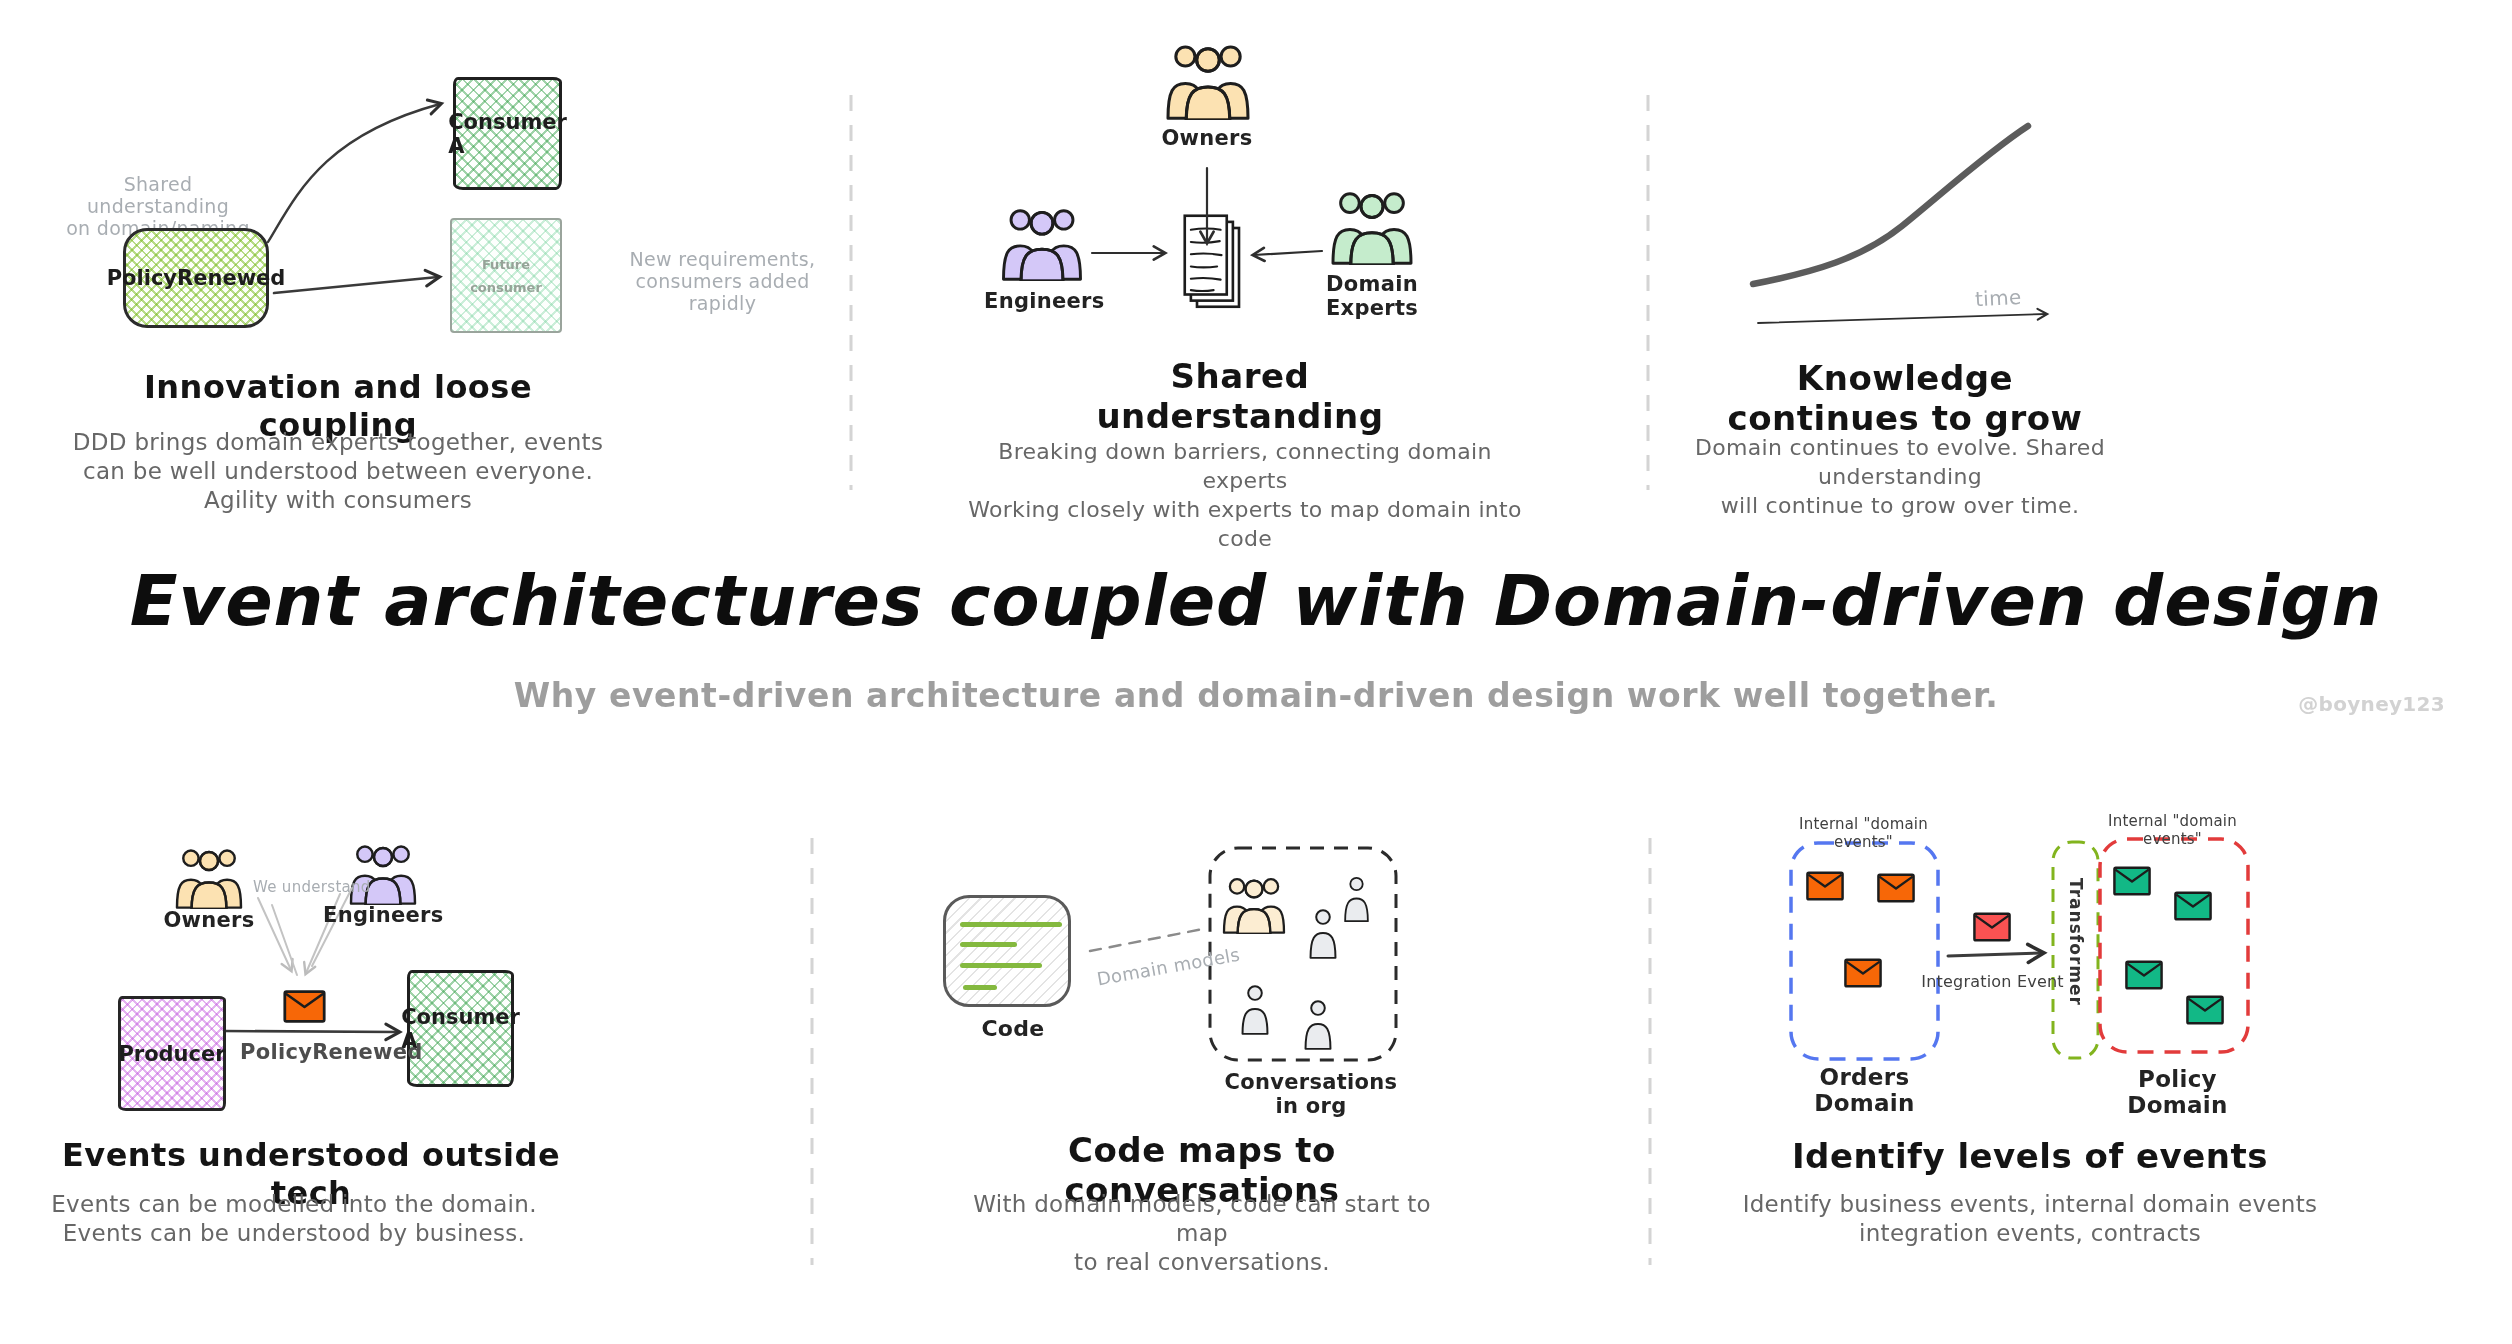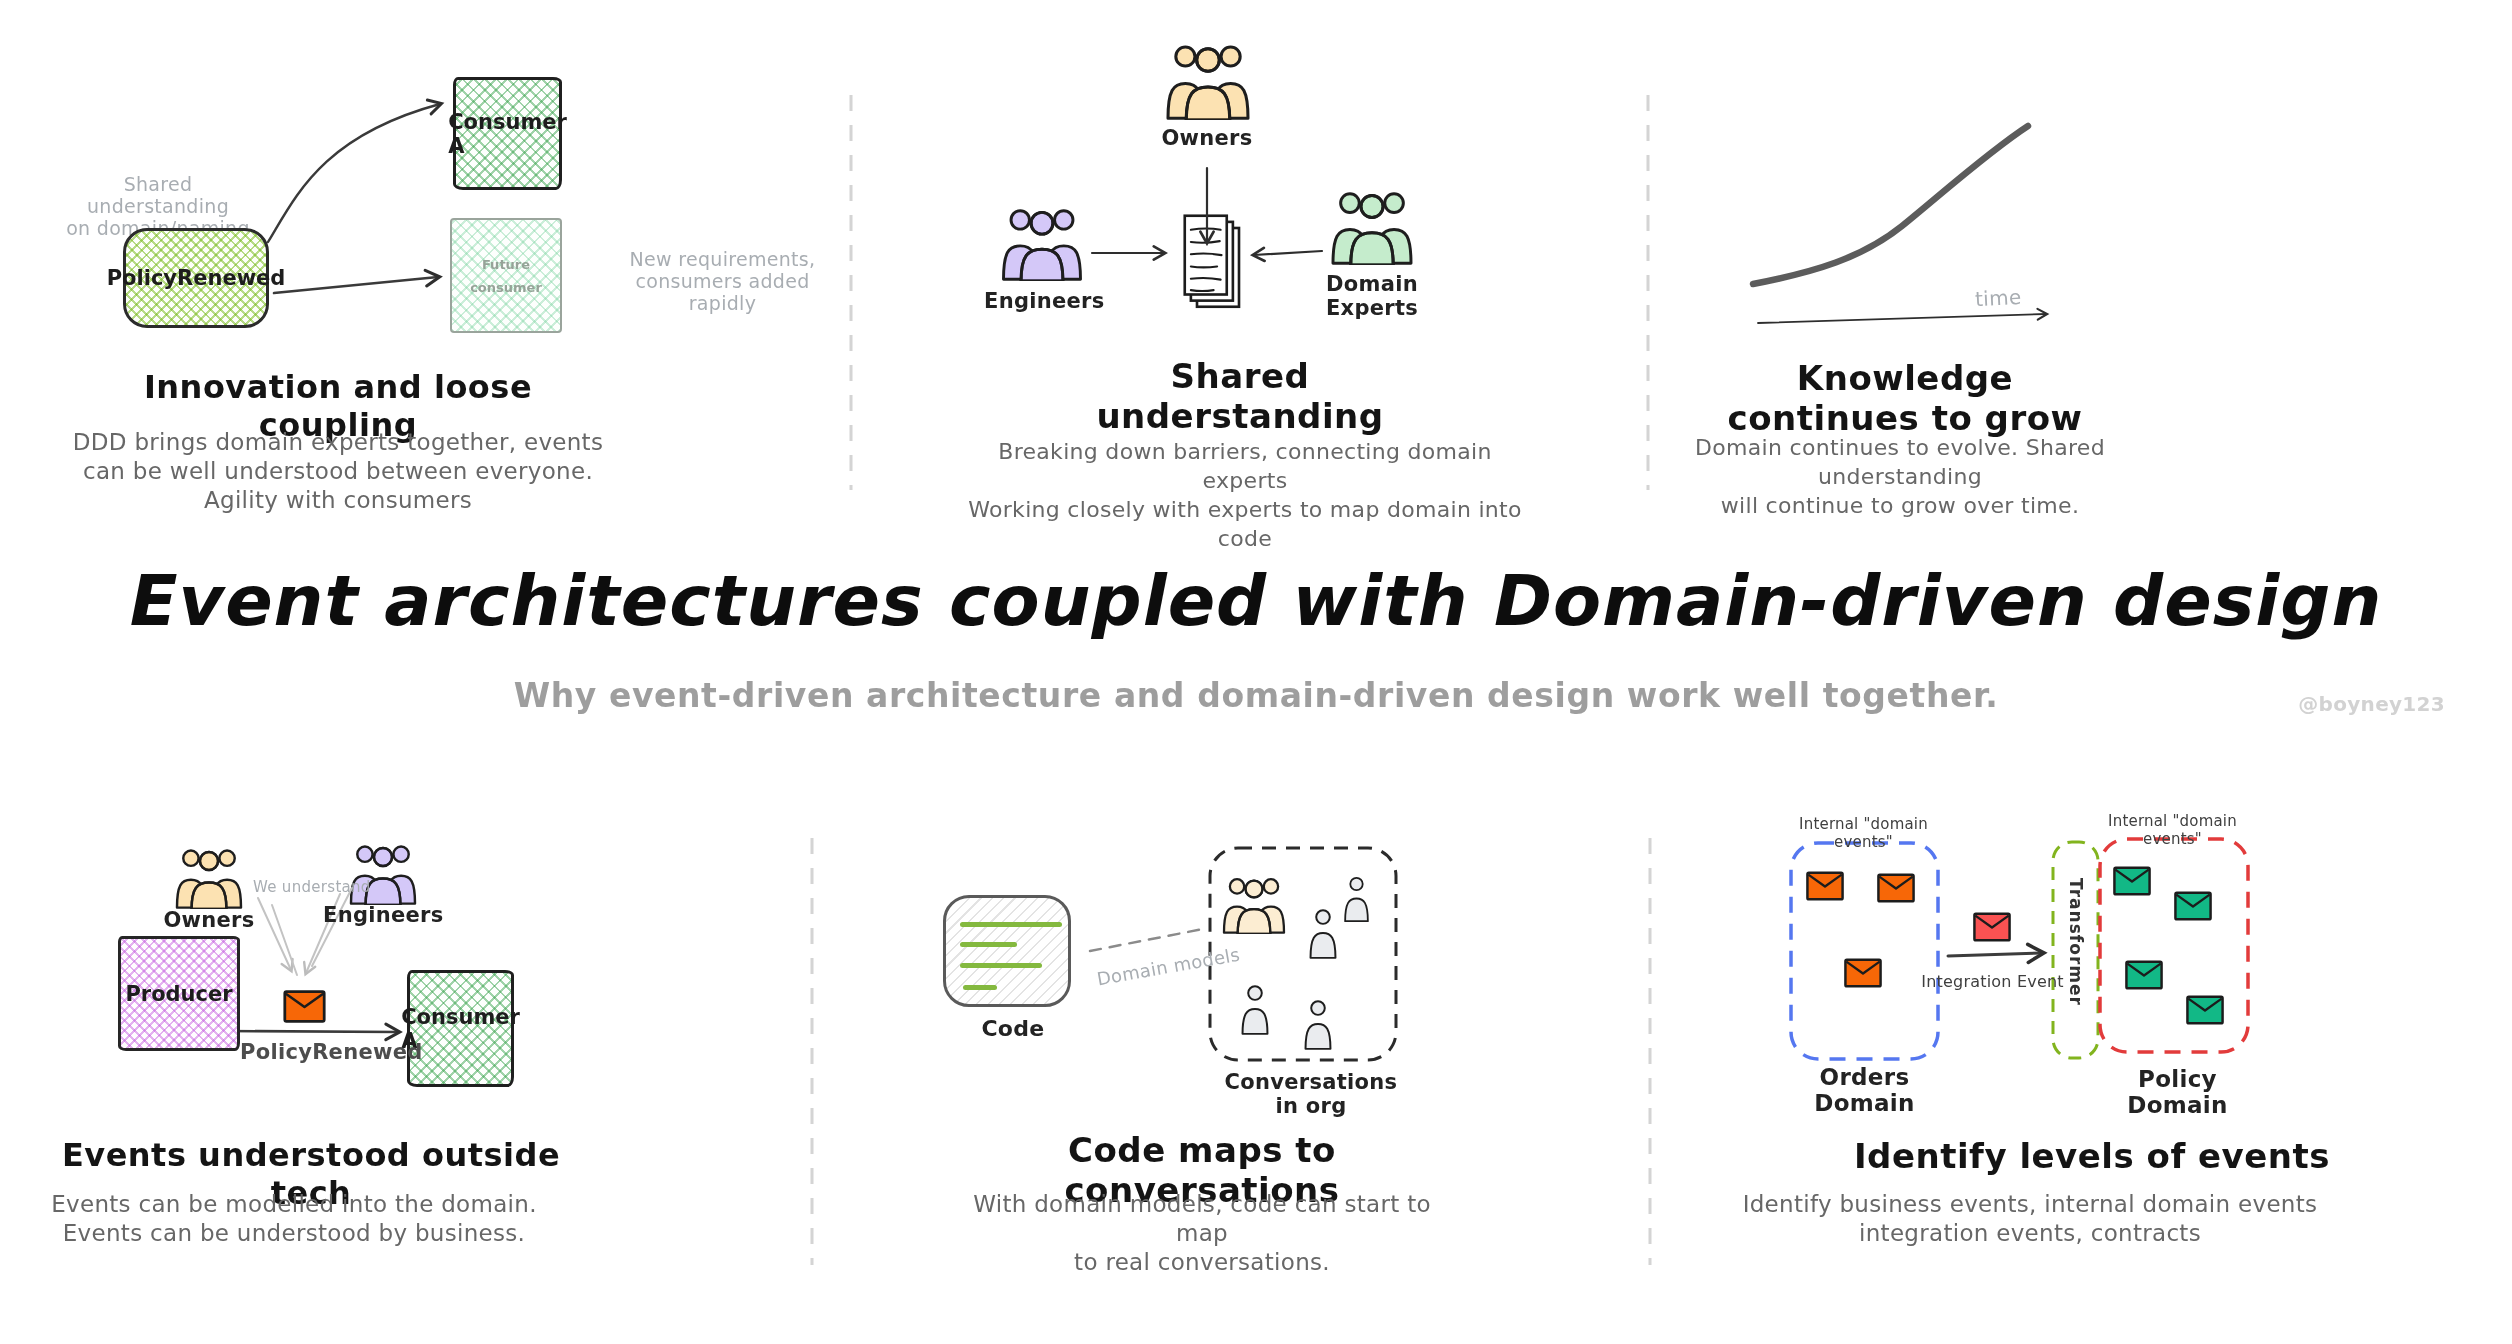--- a/index.html
+++ b/index.html
@@ -235,21 +235,21 @@
   </div>
 
   <div class="txt title-main center" style="left:0;top:560px;width:2512px;">Event architectures coupled with Domain-driven design</div>
   <div class="txt subtitle center" style="left:0;top:676px;width:2512px;">Why event-driven architecture and domain-driven design work well together.</div>
   <div class="txt watermark" style="right:67px;top:692px;">@boyney123</div>
 
   <div class="txt small-label center" style="left:149px;top:908px;width:120px;">Owners</div>
   <div class="txt small-label center" style="left:323px;top:903px;width:120px;">Engineers</div>
   <div class="txt annotation" style="left:253px;top:876px;font-size:15px;">We understand</div>
 
-  <div class="box hatch-purple" style="left:118px;top:936px;width:122px;height:115px;">
+  <div class="box hatch-purple" style="left:118px;top:996px;width:108px;height:115px;">
     <span class="lbl">Producer</span>
   </div>
   <div class="box hatch-green" style="left:407px;top:970px;width:107px;height:117px;">
     <span class="lbl">Consumer A</span>
   </div>
   <div class="txt small-label center gray-dark" style="left:240px;top:1040px;width:140px;">PolicyRenewed</div>
 
   <div class="txt heading center" style="left:61px;top:1136px;width:500px;">Events understood outside tech</div>
   <div class="txt body center" style="left:39px;top:1190px;width:510px;">
     <div>Events can be modelled into the domain.</div>
@@ -272,19 +272,19 @@
     <div>to real conversations.</div>
   </div>
 
   <div class="txt tiny-label center" style="left:1781px;top:815px;width:165px;">Internal "domain events"</div>
   <div class="txt tiny-label center" style="left:2090px;top:812px;width:165px;">Internal "domain events"</div>
   <div class="txt tiny-label center" style="left:1920px;top:972px;width:145px;font-size:16px;">Integration Event</div>
   <div class="txt vertical-text" style="left:2066px;top:878px;height:150px;">Transformer</div>
   <div class="txt small-label center" style="left:1782px;top:1064px;width:165px;font-size:23px;">Orders Domain</div>
   <div class="txt small-label center" style="left:2095px;top:1066px;width:165px;font-size:23px;">Policy Domain</div>
 
-  <div class="txt heading heading-big center" style="left:1852px;top:1136px;width:480px;">Identify levels of events</div>
+  <div class="txt heading heading-big center" style="left:1790px;top:1136px;width:480px;">Identify levels of events</div>
   <div class="txt body center" style="left:1740px;top:1190px;width:580px;">
     <div>Identify business events, internal domain events</div>
     <div>integration events, contracts</div>
   </div>
 
 </div>
 
 </body></html>

